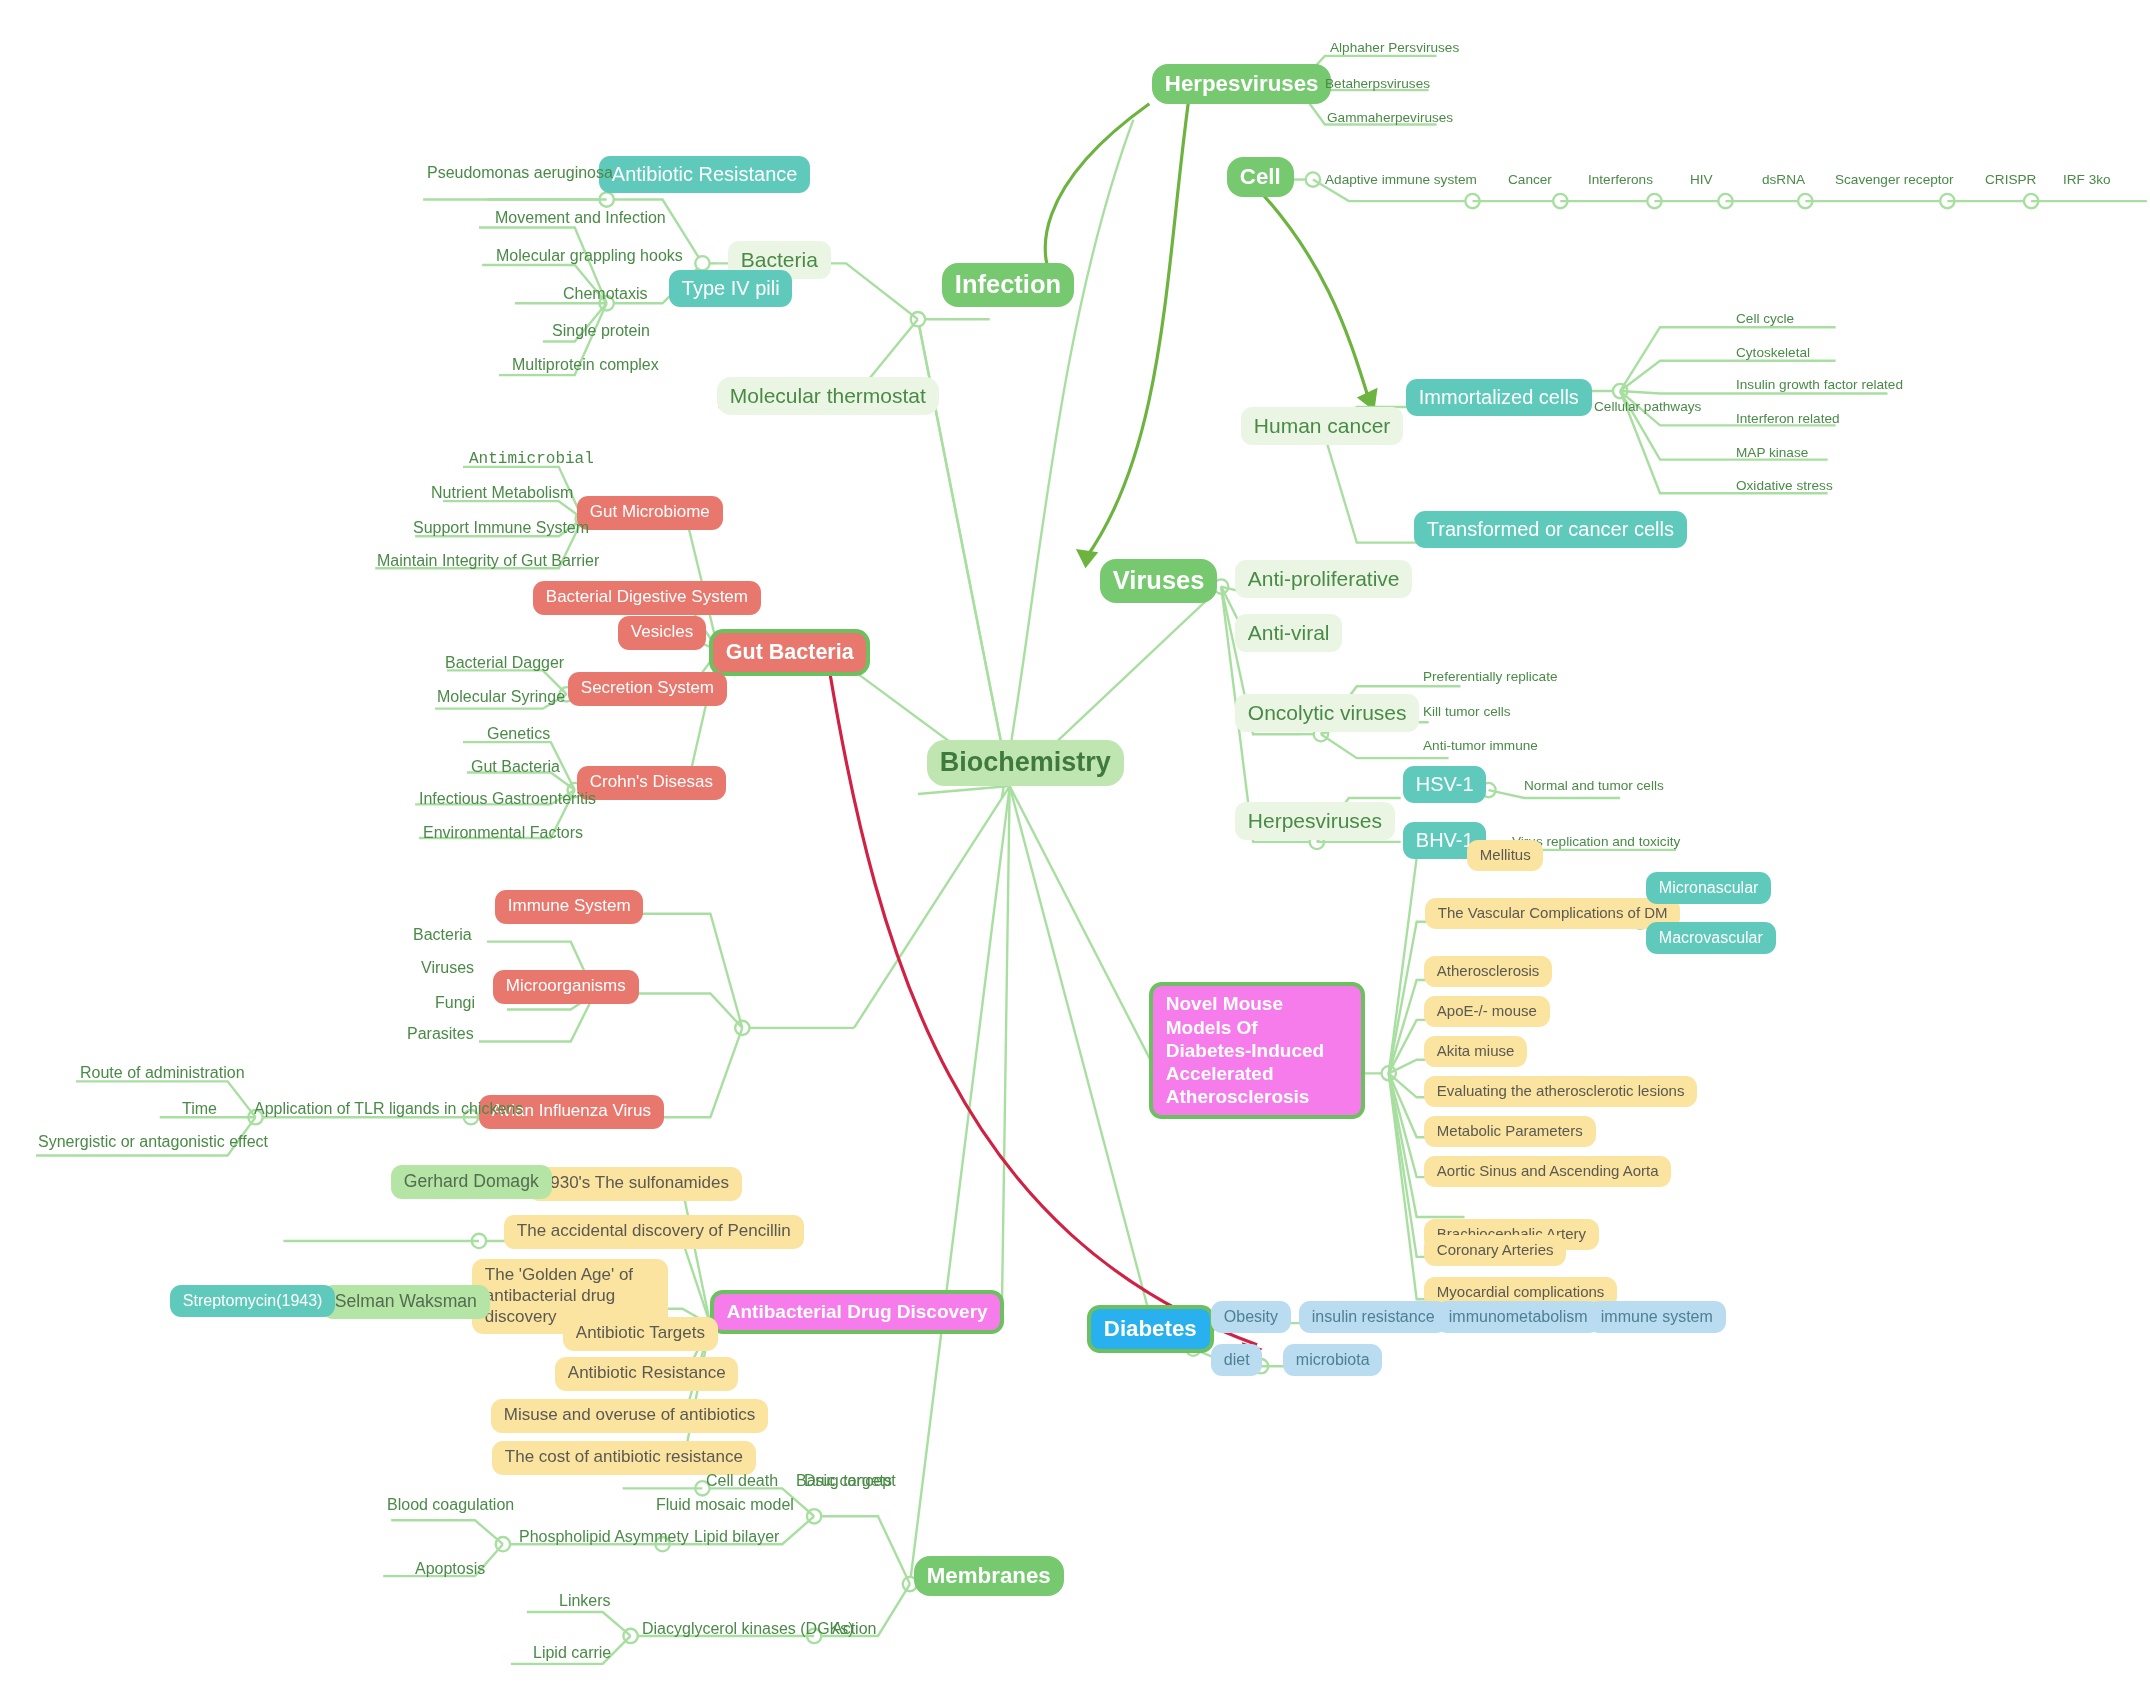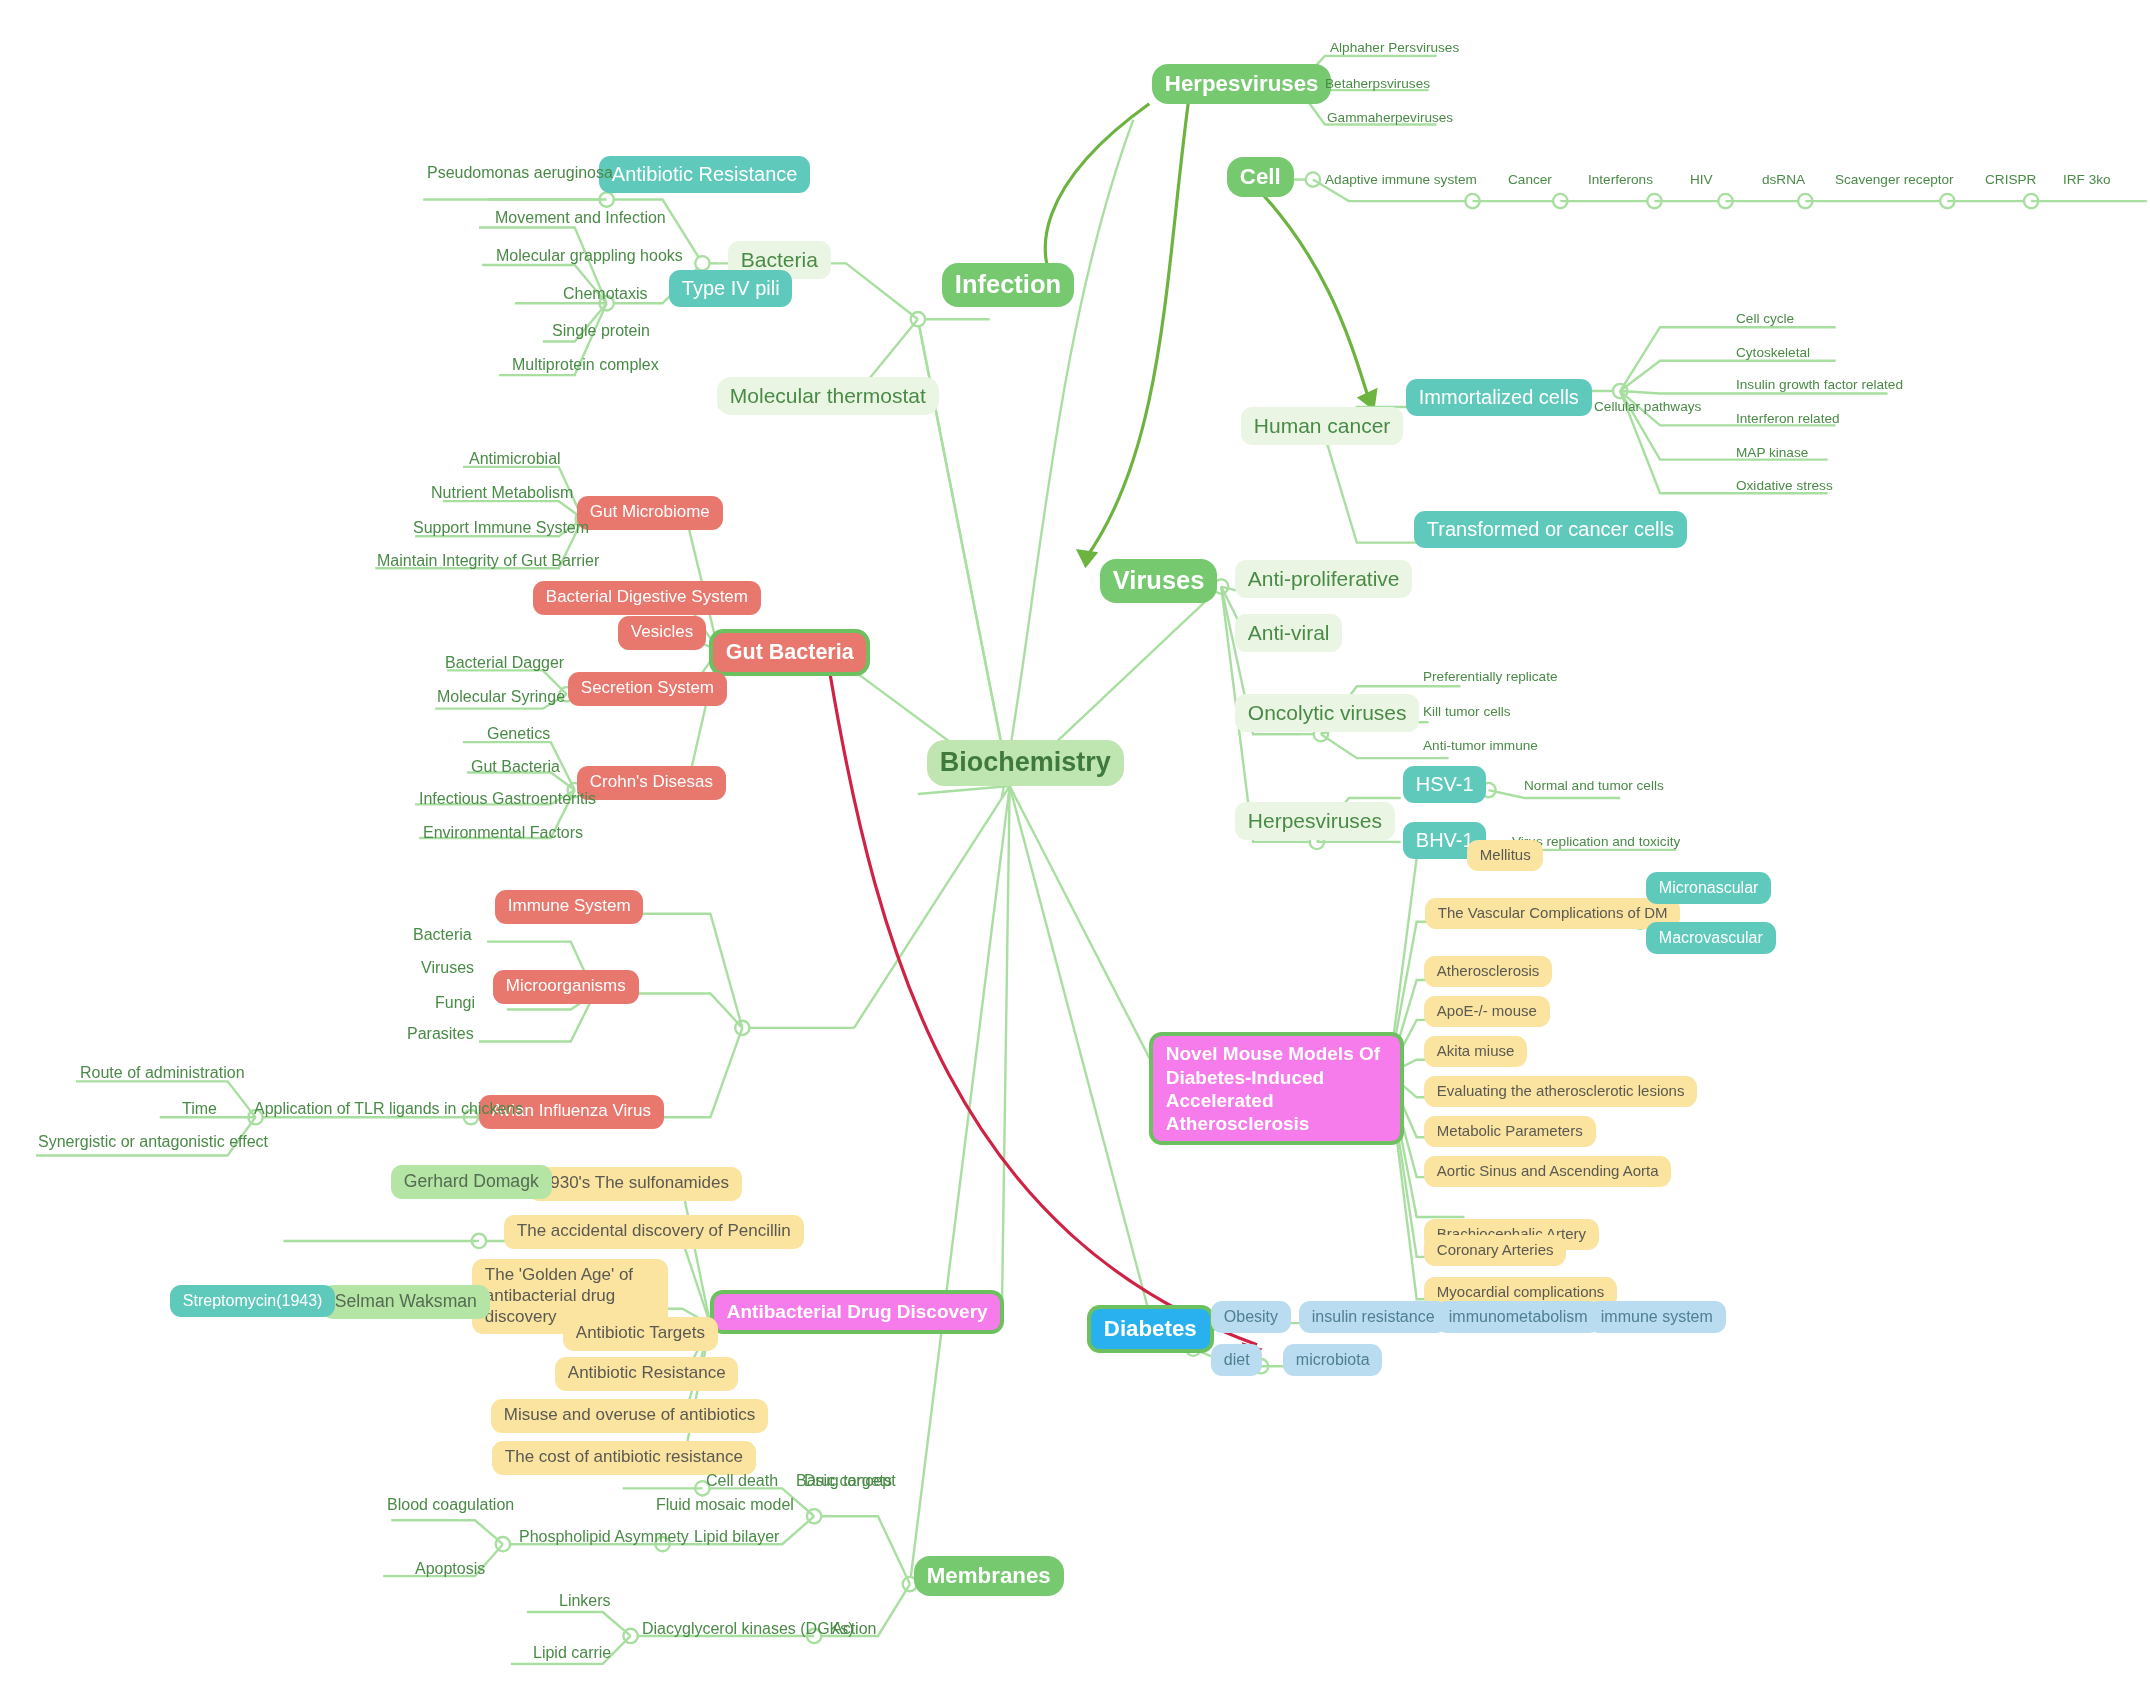--- a/index.html
+++ b/index.html
@@ -326,21 +326,21 @@
   <div class="leaf-sm" style="left:1423px;top:704px;">Kill tumor cells</div>
   <div class="leaf-sm" style="left:1423px;top:738px;">Anti-tumor immune</div>
   <div class="node n-pale" style="left:1235px;top:802px;">Herpesviruses</div>
   <div class="node n-teal" style="left:1403px;top:766px;">HSV-1</div>
   <div class="node n-teal" style="left:1403px;top:822px;">BHV-1</div>
   <div class="leaf-sm" style="left:1524px;top:778px;">Normal and tumor cells</div>
   <div class="leaf-sm" style="left:1512px;top:834px;">Virus replication and toxicity</div>
 
   <div class="node n-red-big" style="left:709px;top:629px;">Gut Bacteria</div>
   <div class="node n-red" style="left:577px;top:496px;">Gut Microbiome</div>
-  <div class="leaf" style="left:469px;top:450px;">Antimicrobial</div>
+  <div class="leaf" style="left:469px;top:450px;font-family:Liberation Mono, monospace;">Antimicrobial</div>
   <div class="leaf" style="left:431px;top:484px;">Nutrient Metabolism</div>
   <div class="leaf" style="left:413px;top:519px;">Support Immune System</div>
   <div class="leaf" style="left:377px;top:552px;">Maintain Integrity of Gut Barrier</div>
   <div class="node n-red" style="left:533px;top:581px;">Bacterial Digestive System</div>
   <div class="node n-red" style="left:618px;top:616px;">Vesicles</div>
   <div class="node n-red" style="left:568px;top:672px;">Secretion System</div>
   <div class="leaf" style="left:445px;top:654px;">Bacterial Dagger</div>
   <div class="leaf" style="left:437px;top:688px;">Molecular Syringe</div>
   <div class="node n-red" style="left:577px;top:766px;">Crohn's Disesas</div>
   <div class="leaf" style="left:487px;top:725px;">Genetics</div>
@@ -365,21 +365,21 @@
   <div class="node n-yellow" style="left:504px;top:1215px;border-radius:10px;">The accidental discovery of Pencillin</div>
   <div class="node n-yellow" style="left:472px;top:1259px;width:196px;">The 'Golden Age' of antibacterial drug discovery</div>
   <div class="node n-yellow" style="left:563px;top:1317px;">Antibiotic Targets</div>
   <div class="node n-yellow" style="left:555px;top:1357px;">Antibiotic Resistance</div>
   <div class="node n-yellow" style="left:491px;top:1399px;">Misuse and overuse of antibiotics</div>
   <div class="node n-yellow" style="left:492px;top:1441px;">The cost of antibiotic resistance</div>
   <div class="node n-green2" style="left:391px;top:1165px;">Gerhard Domagk</div>
   <div class="node n-green2" style="left:322px;top:1285px;">Selman Waksman</div>
   <div class="node n-teal-sm" style="left:170px;top:1285px;">Streptomycin(1943)</div>
 
-  <div class="node n-magenta" style="left:1149px;top:1032px;width:255px;">Novel Mouse Models Of Diabetes-Induced Accelerated Atherosclerosis</div>
+  <div class="node n-magenta" style="left:1149px;top:982px;width:216px;">Novel Mouse Models Of Diabetes-Induced Accelerated Atherosclerosis</div>
   <div class="node n-yellow-sm" style="left:1467px;top:840px;">Mellitus</div>
   <div class="node n-yellow-sm" style="left:1425px;top:898px;">The Vascular Complications of DM</div>
   <div class="node n-teal-sm" style="left:1646px;top:872px;">Micronascular</div>
   <div class="node n-teal-sm" style="left:1646px;top:922px;">Macrovascular</div>
   <div class="node n-yellow-sm" style="left:1424px;top:956px;">Atherosclerosis</div>
   <div class="node n-yellow-sm" style="left:1424px;top:996px;">ApoE-/- mouse</div>
   <div class="node n-yellow-sm" style="left:1424px;top:1036px;">Akita miuse</div>
   <div class="node n-yellow-sm" style="left:1424px;top:1076px;">Evaluating the atherosclerotic lesions</div>
   <div class="node n-yellow-sm" style="left:1424px;top:1116px;">Metabolic Parameters</div>
   <div class="node n-yellow-sm" style="left:1424px;top:1156px;">Aortic Sinus and Ascending Aorta</div>

